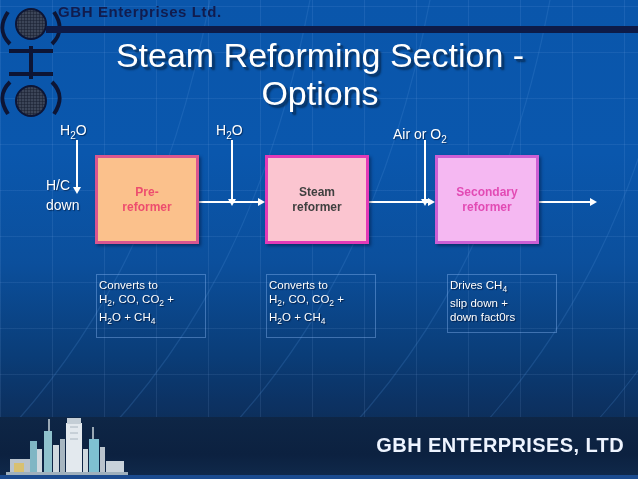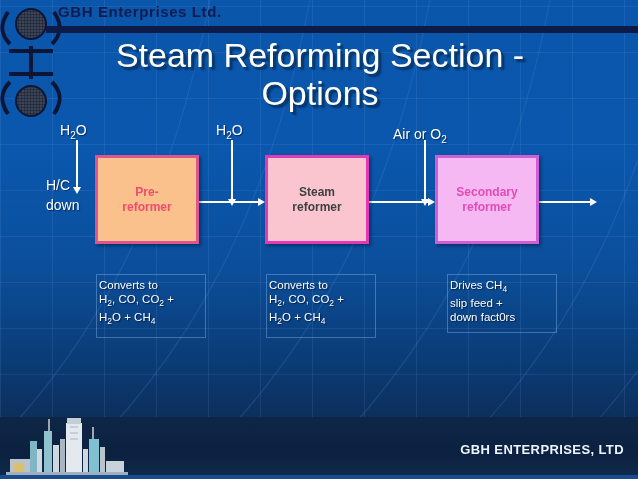--- a/index.html
+++ b/index.html
@@ -54,21 +54,21 @@
   
   .cap{position:absolute;width:104px;text-align:left;color:#fff;font-weight:normal;
     font-size:11.5px;line-height:14px;border:1px solid rgba(150,195,255,.38);
     padding:3px 2px 8px;text-shadow:1px 1px 1px rgba(0,15,45,.7);}
   .cap sub{font-size:8.5px;}
 
   
   .footer-band{position:absolute;left:0;bottom:0;width:638px;height:62px;
     background:linear-gradient(180deg,#0e2646 0%,#0c2140 60%,#102a4c 100%);}
   .footer-txt{position:absolute;right:14px;bottom:22px;color:#eef4ff;font-weight:bold;
-    font-size:13px;letter-spacing:.4px;white-space:nowrap;}
+    font-size:20px;letter-spacing:.4px;white-space:nowrap;}
   .plant{position:absolute;left:4px;bottom:2px;width:130px;height:72px;}
   .bot-edge{position:absolute;left:0;bottom:0;width:638px;height:4px;background:#1b4b8f;}
 </style>
 </head>
 <body>
 
 <div class="slide">
 
   <div class="grid"></div>
 
@@ -162,21 +162,21 @@
   </div>
 
   <div class="cap" style="left:266px;top:274px;">
     <span>Converts to</span><br>
     <span>H</span><sub>2</sub><span>, CO, CO</span><sub>2</sub><span> +</span><br>
     <span>H</span><sub>2</sub><span>O + CH</span><sub>4</sub>
   </div>
 
   <div class="cap" style="left:436px;top:274px;margin-left:11px;">
     <span>Drives CH</span><sub>4</sub><br>
-    <span>slip feed +</span><br>
+    <span>slip down +</span><br>
     <span>down fact0rs</span>
   </div>
 
   <div class="footer-band"></div>
   <div class="plant">
     <svg viewBox="0 0 130 72" width="130" height="72">
       <g>
         <rect x="6" y="54" width="20" height="15" fill="#b9c3cc"></rect>
         <rect x="10" y="58" width="10" height="11" fill="#d8c070"></rect>
         <rect x="26" y="36" width="7" height="33" fill="#7fb6c4"></rect>

